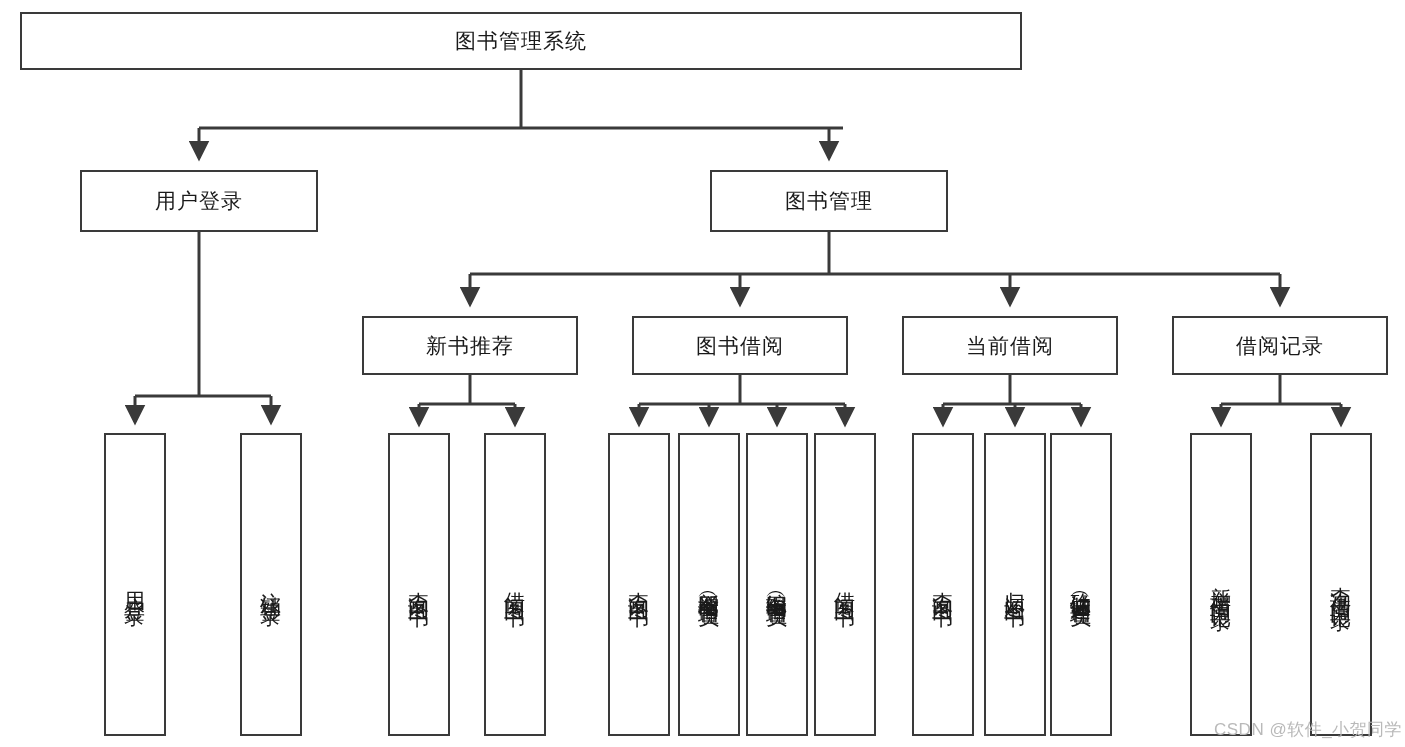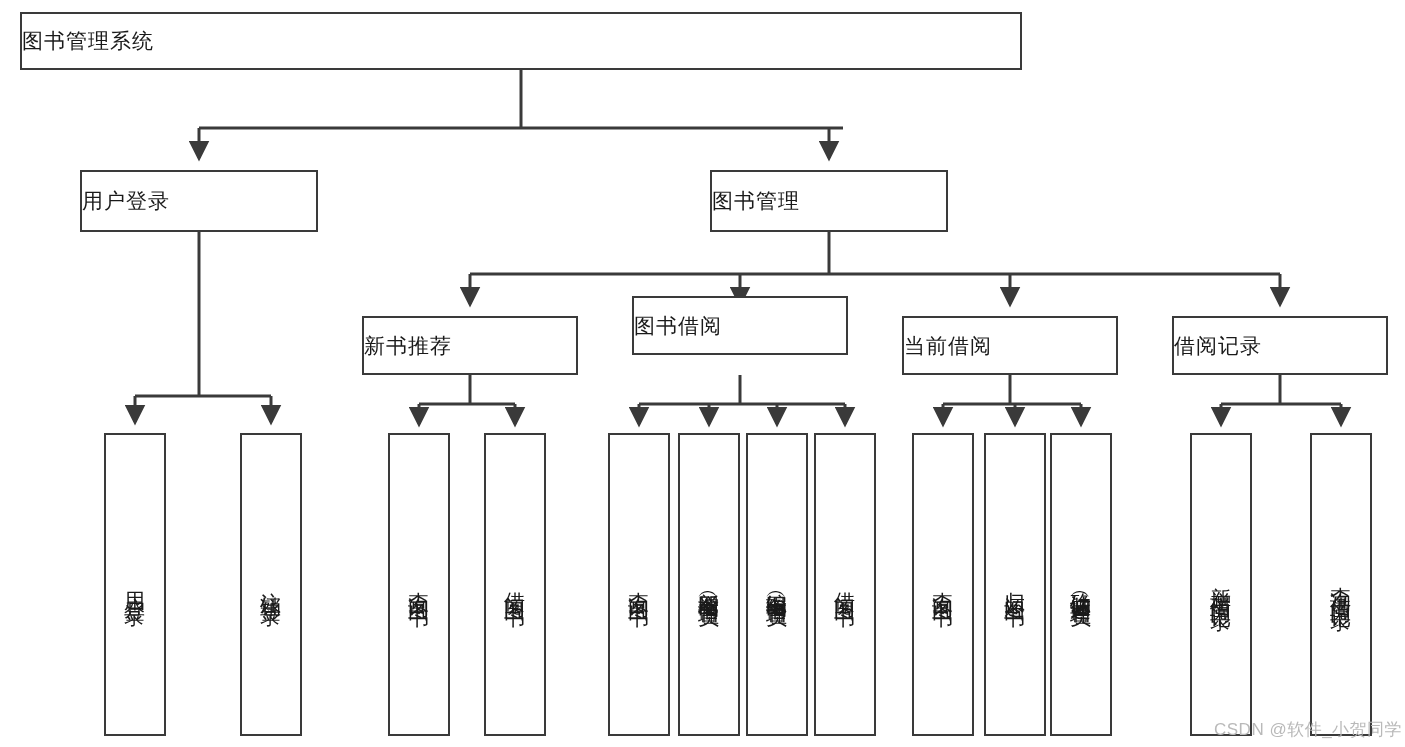--- a/index.html
+++ b/index.html
@@ -25,20 +25,21 @@
     height: 747px;
     pointer-events: none;
   }
   .node {
     position: absolute;
     box-sizing: border-box;
     background: #ffffff;
     border: 2px solid #3a3a3a;
     display: flex;
     align-items: center;
+    justify-content: center;
     color: #1a1a1a;
   }
   .node-h .label {
     font-size: 21px;
     line-height: 1.2;
     letter-spacing: 1px;
     white-space: nowrap;
   }
   .node-v {
     align-items: center;
@@ -126,21 +127,21 @@
   <div class="node node-h" style="left: 80px; top: 170px; width: 238px; height: 62px;">
     <span class="label">用户登录</span>
   </div>
   <div class="node node-h" style="left: 362px; top: 316px; width: 216px; height: 59px;">
     <span class="label">新书推荐</span>
   </div>
 
   <div class="node node-h" style="left: 710px; top: 170px; width: 238px; height: 62px;">
     <span class="label">图书管理</span>
   </div>
-  <div class="node node-h" style="left: 632px; top: 296px; width: 216px; height: 59px;">
+  <div class="node node-h" style="left: 632px; top: 316px; width: 216px; height: 59px;">
     <span class="label">图书借阅</span>
   </div>
   <div class="node node-h" style="left: 1172px; top: 316px; width: 216px; height: 59px;">
     <span class="label">借阅记录</span>
   </div>
   <div class="node node-h" style="left: 902px; top: 316px; width: 216px; height: 59px;">
     <span class="label">当前借阅</span>
   </div>
 
   <div class="node node-v" style="left: 104px; top: 433px; width: 62px; height: 303px;">

